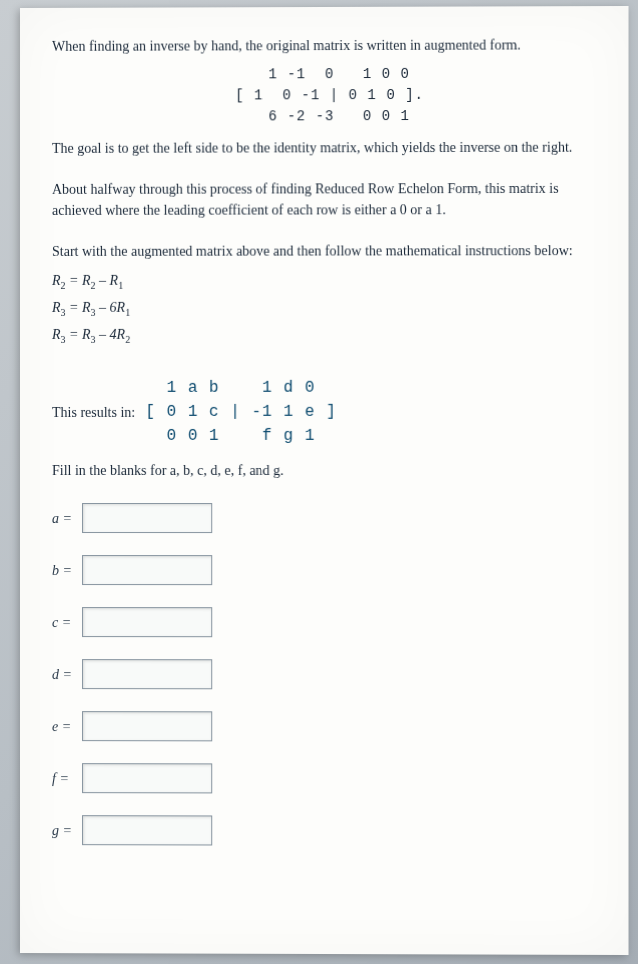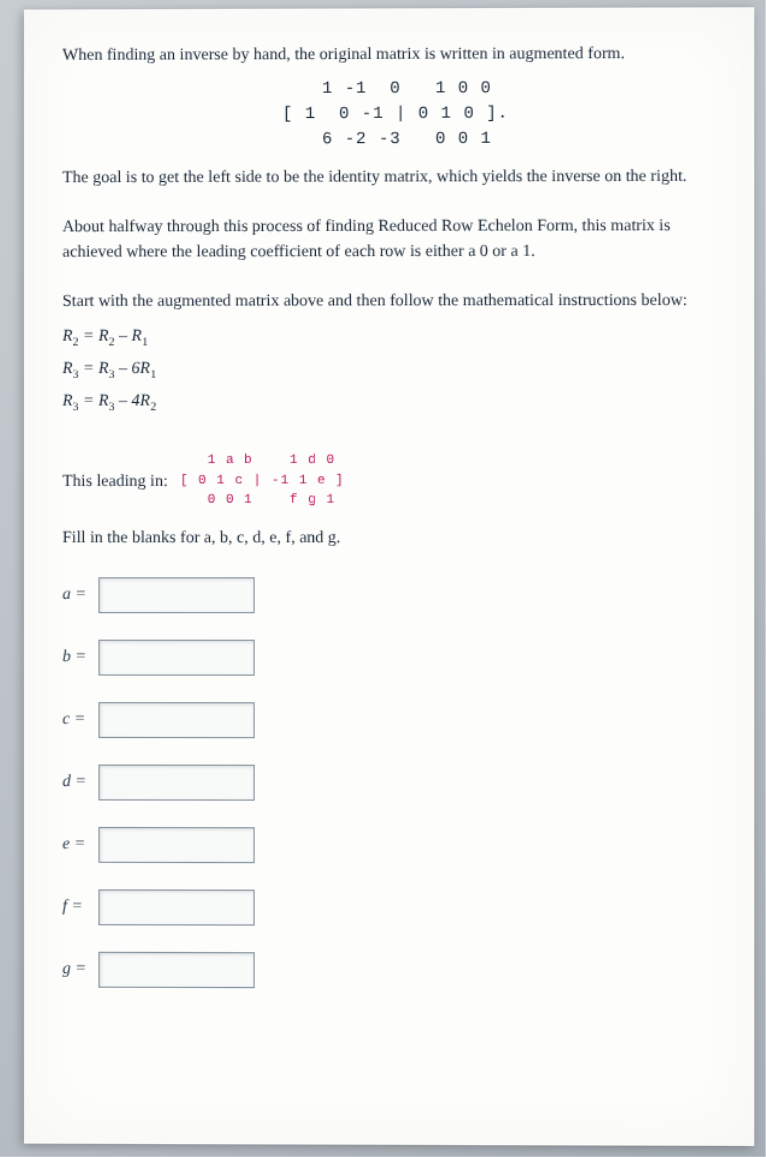--- a/index.html
+++ b/index.html
@@ -27,25 +27,24 @@
       font-family: 'Courier New', monospace;
       font-size: 14px;
       white-space: pre;
       text-align: center;
       margin: 6px 0 10px 0;
       letter-spacing: 1px;
       color: #1a2838;
     }
     .matrix2 {
       font-family: 'Courier New', monospace;
-      font-size: 11px;
+      font-size: 16px;
       white-space: pre;
       letter-spacing: 1px;
-      color: #be185d;
-      text-align: center;
+      color: #0c4a6e;
     }
     .section { margin-top: 20px; }
     .eq {
       font-style: italic;
       margin: 4px 0;
       font-family: Georgia, serif;
     }
     .eq sub { font-size: 10px; font-style: normal; }
     .results-row {
       display: flex;
@@ -99,21 +98,21 @@
     </div>
     <div class="eq">
       <span>R</span><sub>3</sub><span> = R</span><sub>3</sub><span> – 6R</span><sub>1</sub>
     </div>
     <div class="eq">
       <span>R</span><sub>3</sub><span> = R</span><sub>3</sub><span> – 4R</span><sub>2</sub>
     </div>
   </div>
 
   <div class="results-row">
-    <span>This leading in:</span>
+    <span>This results in:</span>
     <span class="matrix2">  1 a b    1 d 0
 [ 0 1 c | -1 1 e ]
   0 0 1    f g 1</span>
   </div>
 
   <div class="para" style="margin-top:12px">Fill in the blanks for a, b, c, d, e, f, and g.</div>
 
   <div class="blanks">
     <div class="blank-row">
       <span class="blank-label">a =</span>

